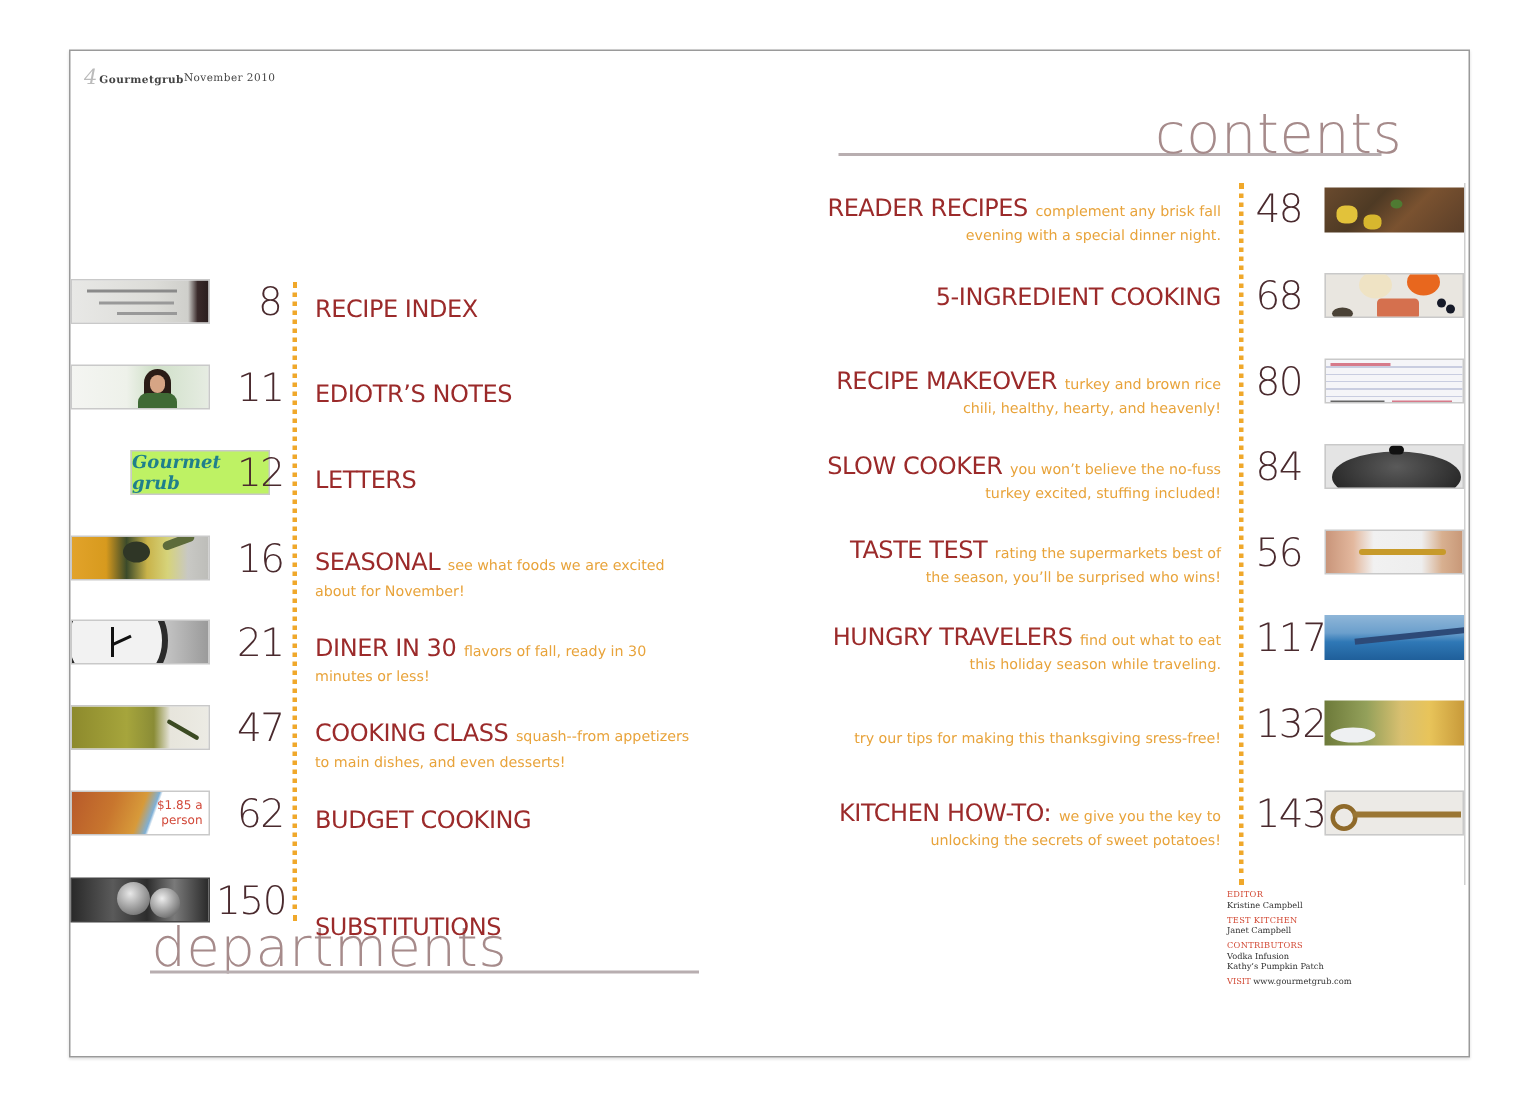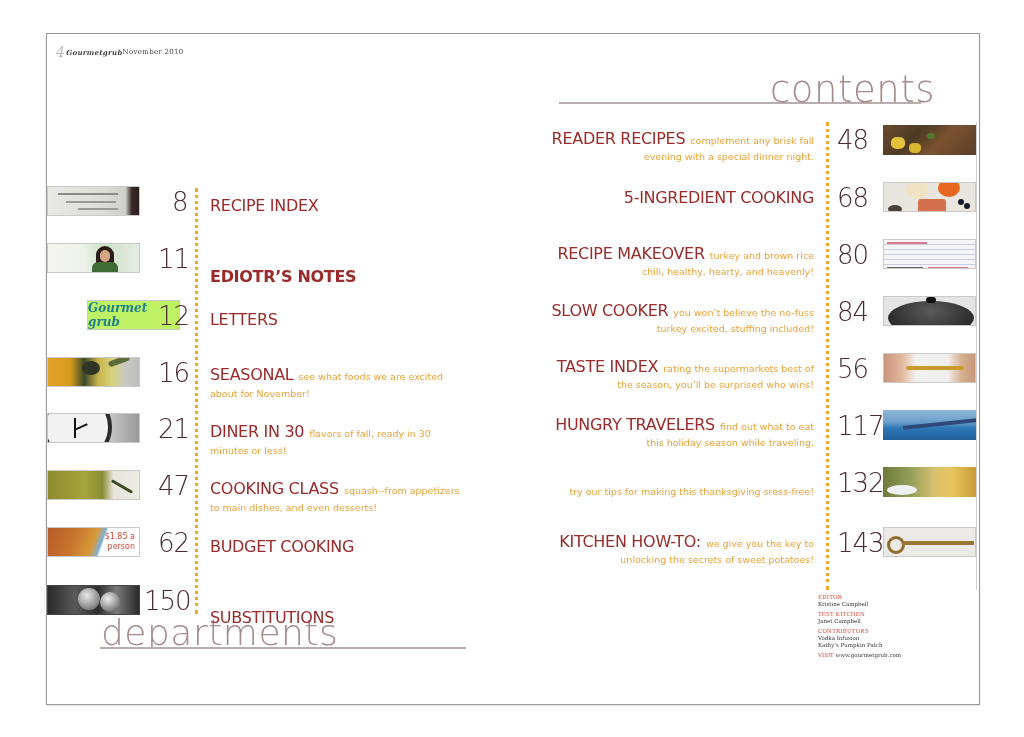--- a/index.html
+++ b/index.html
@@ -1,20 +1,20 @@
 <!DOCTYPE html>
 <html><head>
 <meta charset="utf-8">
 <style>
   html, body { margin:0; padding:0; background:#ffffff; }
   body { width:1024px; height:737px; position:relative; overflow:hidden; font-family:"DejaVu Sans", sans-serif; }
   .page { position:absolute; left:46px; top:33px; width:932px; height:670px; border:1px solid #9a9a9a; background:#fff; box-shadow:0 1px 2px #ddd; }
   .folio { position:absolute; left:56px; top:44px; font-family:"DejaVu Serif", serif; font-size:7px; color:#444; letter-spacing:0.3px; display:flex; align-items:center; }
   .folio .mark { font-family:"DejaVu Serif", serif; font-size:14px; color:#bbb; font-style:italic; margin-right:1px; }
-  .folio .brand { font-style:italic; font-weight:bold; }
+  .folio .brand { font-weight:bold; }
   .big-word { position:absolute; font-family:"DejaVu Sans", sans-serif; color:#a68b8b; font-weight:300; letter-spacing:0.5px; }
   .contents-word { left:770px; top:68px; font-size:37px; }
   .departments-word { left:101px; top:615px; font-size:36px; line-height:36px; height:34px; overflow:hidden; }
   .rule { position:absolute; height:2px; background:#b8aeb0; }
   .dots { position:absolute; width:0; border-left:3px dotted #f0a82a; }
   .num { position:absolute; font-family:"DejaVu Sans", sans-serif; font-weight:300; font-size:26px; color:#4a2a2e; letter-spacing:-1px; }
   .title { font-family:"DejaVu Sans", sans-serif; color:#9b2a2a; font-size:16px; letter-spacing:-0.3px; }
   .desc { font-family:"DejaVu Sans", sans-serif; color:#e8a33a; font-size:9.5px; }
   .left-text { position:absolute; left:210px; width:260px; line-height:13px; }
   .left-text .title { line-height:20px; }
@@ -57,21 +57,21 @@
 <div class="left-text" style="top:196px;">
   <span class="title">RECIPE INDEX</span>
 </div>
 
 <div class="thumb thumb-l" style="top:243px; background:linear-gradient(90deg,#f4f5f2 0%,#eef1ea 40%,#cfe0c8 60%,#e6ece2 100%);">
   <div style="position:absolute;left:48px;top:2px;width:18px;height:28px;border-radius:9px 9px 0 0;background:#2a1c16;"></div>
   <div style="position:absolute;left:52px;top:6px;width:10px;height:12px;border-radius:5px;background:#d6a585;"></div>
   <div style="position:absolute;left:44px;top:18px;width:26px;height:12px;background:#3f6a35;border-radius:6px 6px 0 0;"></div>
 </div>
 <div class="num" style="left:158px; top:244px;">11</div>
-<div class="left-text" style="top:267px;font-weight:bold;">
+<div class="left-text" style="top:253px;">
   <span class="title">EDIOTR’S NOTES</span>
 </div>
 
 <div class="thumb thumb-l" style="top:300px; background:#bef264; display:flex; align-items:center; justify-content:center;margin-left:40px;">
   <span style="font-family:'DejaVu Serif',serif; font-weight:bold; font-style:italic; font-size:12px; color:#1f7f8c;">Gourmet grub</span>
 </div>
 <div class="num" style="left:158px; top:301px;">12</div>
 <div class="left-text" style="top:310px;">
   <span class="title">LETTERS</span>
 </div>
@@ -162,21 +162,21 @@
   <span class="title">SLOW COOKER</span>
   <span class="desc">you won’t believe the no-fuss turkey excited, stuffing included!</span>
 </div>
 <div class="num" style="left:837px; top:297px;">84</div>
 <div class="thumb thumb-r" style="top:296px; background:#e4e4e4;">
   <div style="position:absolute;left:4px;top:4px;width:86px;height:34px;border-radius:50%;background:radial-gradient(ellipse at 50% 30%,#5a5a5a,#1a1a1a);"></div>
   <div style="position:absolute;left:42px;top:0px;width:10px;height:6px;border-radius:3px;background:#111;"></div>
 </div>
 
 <div class="right-text" style="top:357px; width:260px;">
-  <span class="title">TASTE INDEX</span>
+  <span class="title">TASTE TEST</span>
   <span class="desc">rating the supermarkets best of the season, you’ll be surprised who wins!</span>
 </div>
 <div class="num" style="left:837px; top:354px;">56</div>
 <div class="thumb thumb-r" style="top:353px; background:linear-gradient(90deg,#c9957a 0%,#e3b89e 20%,#f1f1f1 35%,#eeeeee 70%,#d8b090 85%,#c89878 100%);">
   <div style="position:absolute;left:22px;top:12px;width:58px;height:4px;background:#c79a2a;border-radius:2px;"></div>
 </div>
 
 <div class="right-text" style="top:415px; width:260px;">
   <span class="title">HUNGRY TRAVELERS</span>
   <span class="desc">find out what to eat this holiday season while traveling.</span>

